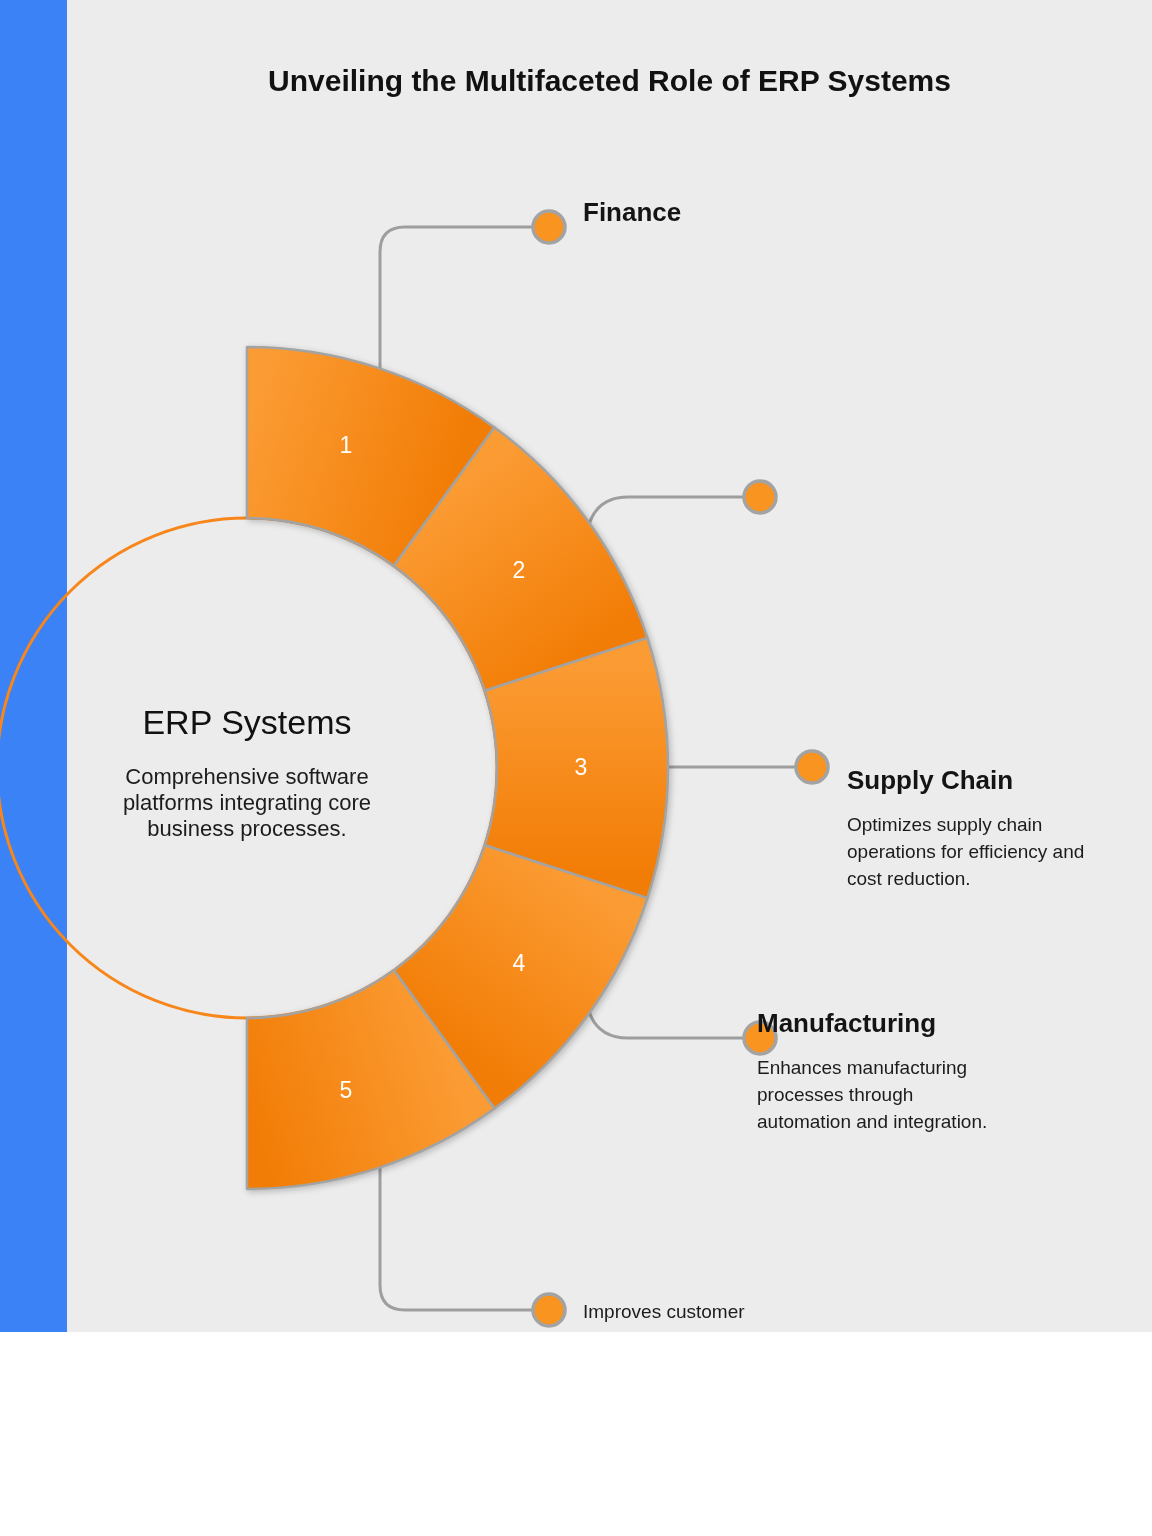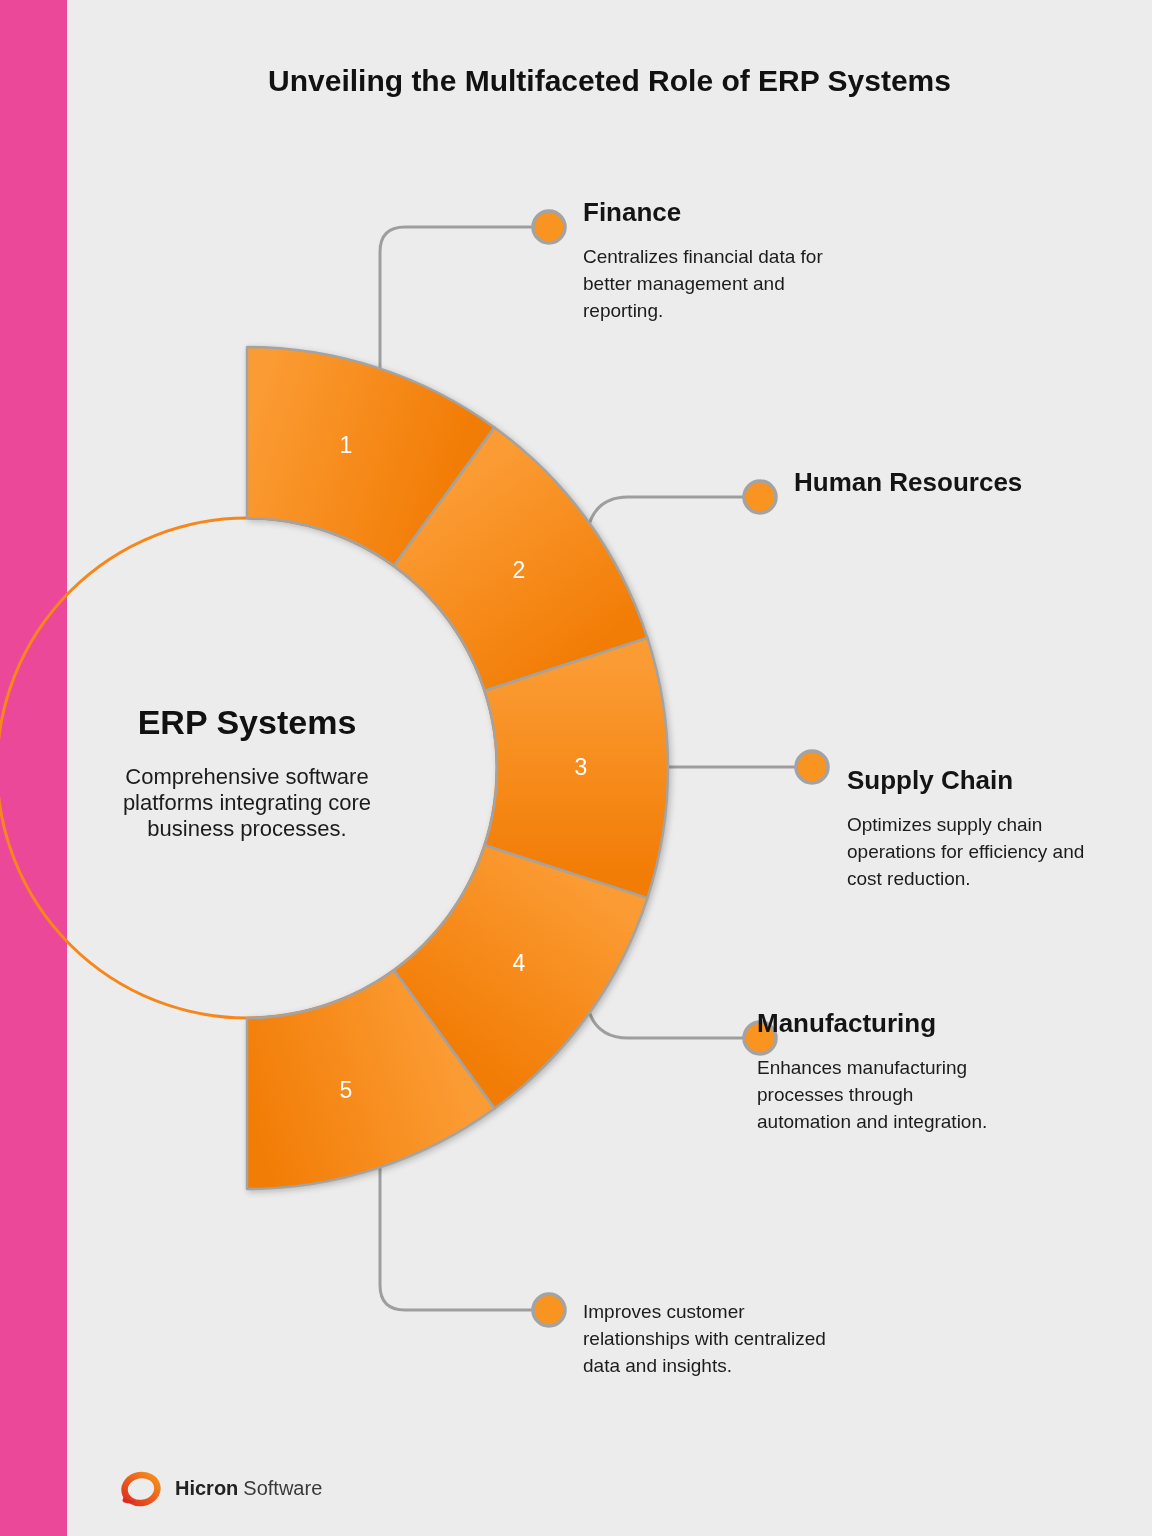--- a/index.html
+++ b/index.html
@@ -1,23 +1,23 @@
 <!DOCTYPE html>
 <html><head>
 <meta charset="utf-8">
 <style>
   html,body{margin:0;padding:0;}
   body{font-family:"Liberation Sans","DejaVu Sans",sans-serif;}
-  .page{position:relative;width:1152px;height:1536px;background:#ec4899;overflow:hidden;}
+  .page{position:relative;width:1152px;height:1332px;background:#3b82f6;overflow:hidden;}
   .content-bg{position:absolute;left:67px;top:0;width:1085px;height:1536px;background:#ECECEC;}
   .layer{position:absolute;left:0;top:0;width:1152px;height:1536px;}
   .main-title{position:absolute;left:67px;top:64px;width:1085px;text-align:center;
     font-size:30px;font-weight:700;color:#111;letter-spacing:0px;}
   .center-block{position:absolute;left:97px;top:703px;width:300px;text-align:center;color:#111;}
-  .center-block h2{margin:0;font-size:34px;font-weight:700;}
+  .center-block h2{margin:0;font-size:34px;font-weight:400;}
   .center-block p{margin:22px 0 0 0;font-size:22px;line-height:26px;color:#1c1c1c;}
   .pre{white-space:pre-line;}
   .seg-num{position:absolute;transform:translate(-50%,-50%);color:#ffffff;font-size:23px;}
   .callout{position:absolute;width:300px;color:#111;}
   .callout .c-title{font-size:26px;line-height:31px;font-weight:700;color:#141414;}
   .callout .c-desc{margin-top:15px;font-size:19px;line-height:27px;color:#1c1c1c;width:258px;}
   .callout--c1{left:583px;top:197px;}
   .callout--c2{left:794px;top:467px;}
   .callout--c3{left:847px;top:737px;margin-top:28px;}
   .callout--c4{left:757px;top:1008px;}
@@ -105,26 +105,22 @@
   </div>
 
   <span class="seg-num" style="left:346px;top:445px;">1</span>
   <span class="seg-num" style="left:519px;top:570px;">2</span>
   <span class="seg-num" style="left:581px;top:767px;">3</span>
   <span class="seg-num" style="left:519px;top:963px;">4</span>
   <span class="seg-num" style="left:346px;top:1090px;">5</span>
 
   <div class="callout callout--c1">
     <div class="c-title pre">Finance</div>
-    <div class="c-desc pre">Centralizes financial data for
-better management and
-reporting.</div>
   </div>
   <div class="callout callout--c2">
-    <div class="c-title pre">Human Resources</div>
   </div>
   <div class="callout callout--c3">
     <div class="c-title pre">Supply Chain</div>
     <div class="c-desc pre">Optimizes supply chain
 operations for efficiency and
 cost reduction.</div>
   </div>
   <div class="callout callout--c4">
     <div class="c-title pre">Manufacturing</div>
     <div class="c-desc pre">Enhances manufacturing

